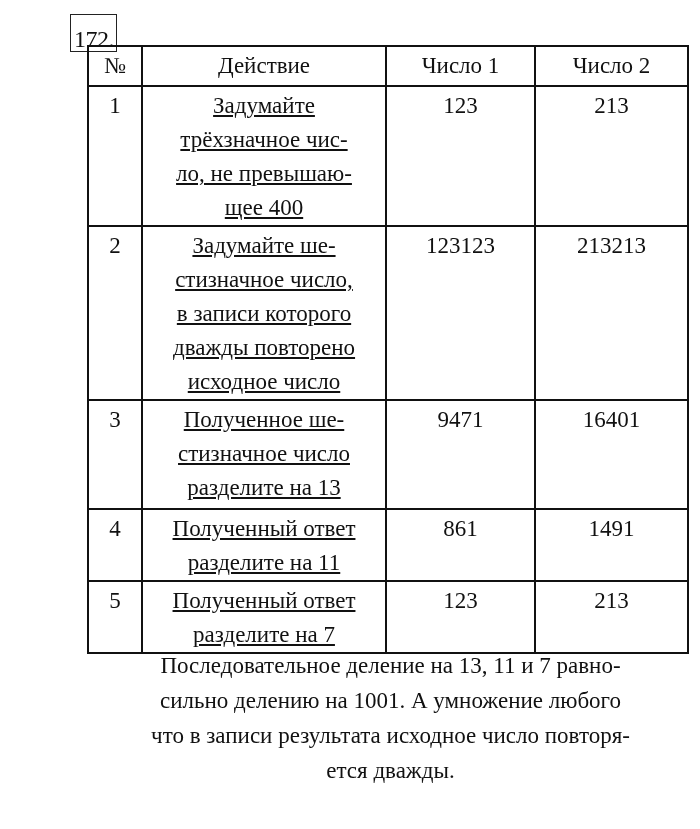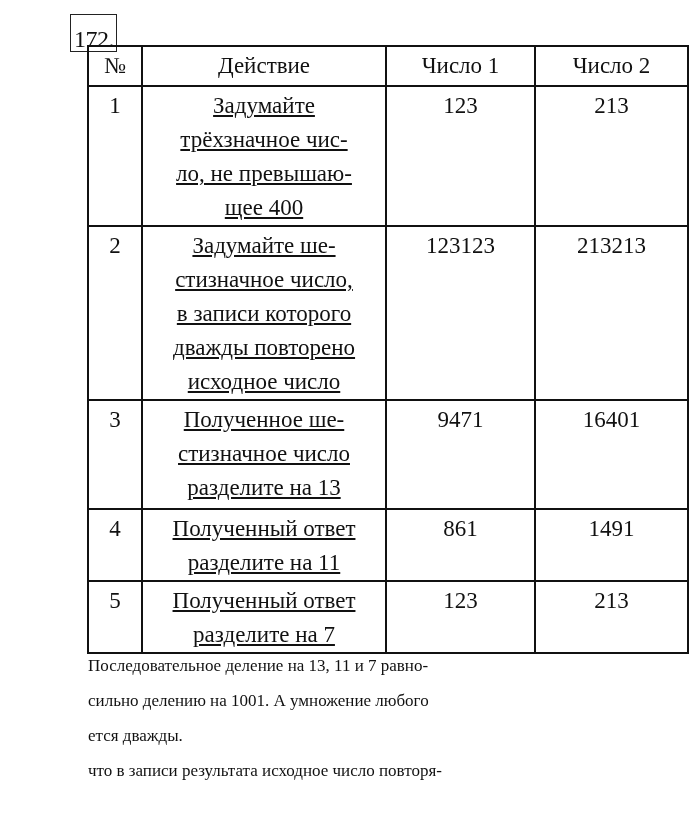--- a/index.html
+++ b/index.html
@@ -59,22 +59,23 @@
     tr.r1 td { height: 135px; }
     tr.r2 td { height: 166px; }
     tr.r3 td { height: 105px; }
     tr.r4 td { height: 61px; }
     tr.r5 td { height: 68px; }
     .explanation {
       position: absolute;
       left: 88px;
       top: 648px;
       width: 605px;
-      font-size: 17px;
+      font-size: 23px;
       line-height: 35px;
+      text-align: center;
     }
     .explanation .line { display: block; white-space: nowrap; }
   </style>
 </head>
 <body>
 
 <div class="problem-number">172.</div>
 
 <table class="steps">
   <colgroup>
@@ -142,15 +143,15 @@
       </td>
       <td>123</td>
       <td>213</td>
     </tr>
   </tbody>
 </table>
 
 <div class="explanation">
   <span class="line">Последовательное деление на 13, 11 и 7 равно-</span>
   <span class="line">сильно делению на 1001. А умножение любого</span>
+  <span class="line">что в записи результата исходное число повторя-</span>
   <span class="line">ется дважды.</span>
-  <span class="line">что в записи результата исходное число повторя-</span>
 </div>
 
 </body></html>

